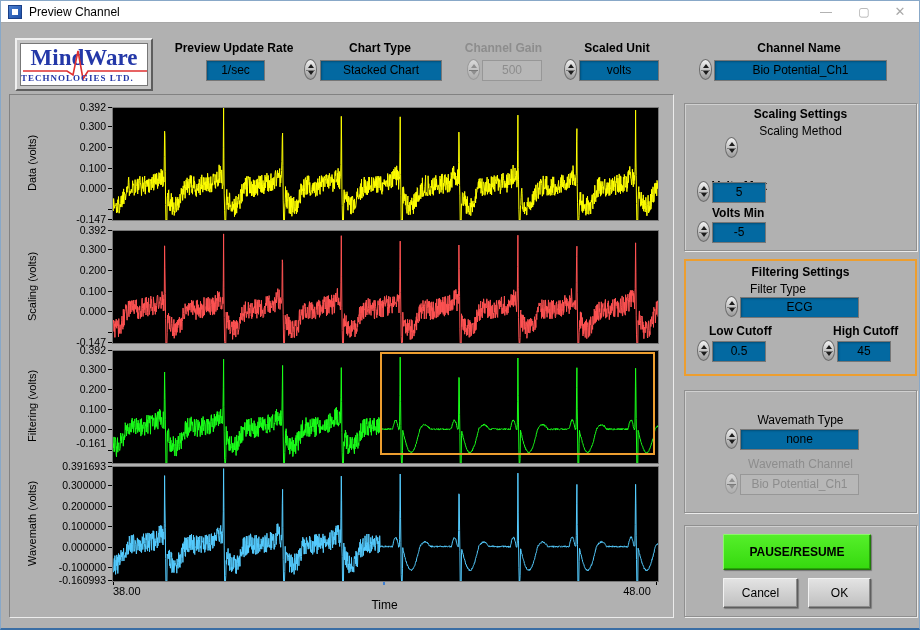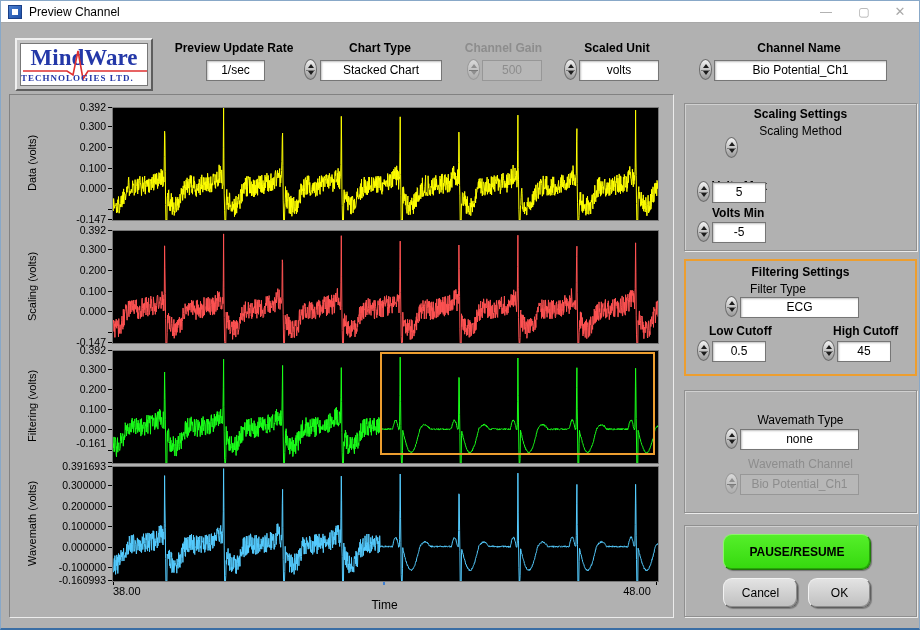--- a/index.html
+++ b/index.html
@@ -10,21 +10,21 @@
   #titlebar{position:absolute;left:0;top:0;width:100%;height:22px;background:#ffffff;border-bottom:1px solid #a8a8a8;box-sizing:border-box;}
   #appicon{position:absolute;left:7px;top:4px;width:14px;height:14px;background:linear-gradient(135deg,#4a7fd0,#1d4fa8);border:1px solid #1a3f87;box-sizing:border-box;}
   #appicon span{position:absolute;left:3px;top:3px;width:6px;height:6px;background:#fff;}
   #titletext{position:absolute;left:28px;top:4px;font-size:12px;color:#000;}
   .winctl{position:absolute;top:0;width:34px;height:22px;text-align:center;line-height:22px;font-size:12px;color:#a9a9a9;cursor:default;}
   #btn-min{right:76px;} #btn-max{right:38px;} #btn-close{right:2px;font-size:13px;}
   
   .lbl{position:absolute;font-size:12px;font-weight:bold;color:#000;text-align:center;}
   .lbl.left{text-align:left;}
   .lbl.dis{color:#8d8d8d;}
-  .vbox{position:absolute;height:19px;background:#ffffff;border:1px solid #767676;
+  .vbox{position:absolute;height:19px;background:#0369a1;border:1px solid #767676;
         box-shadow:inset 1px 1px 2px rgba(0,0,0,.25);text-align:center;font-size:12px;
         line-height:19px;color:#000;box-sizing:content-box;}
   .vbox.dis{background:#b7b7b7;color:#8d8d8d;box-shadow:none;border-color:#979797;}
   .spin{position:absolute;width:13px;height:21px;background:linear-gradient(#f2f2f2,#9a9a9a);
         border:1px solid #6d6d6d;border-radius:7px/11px;box-sizing:border-box;}
   .spin .mid{position:absolute;top:50%;left:1px;right:1px;height:1px;background:#7a7a7a;}
   .spin .up,.spin .dn{position:absolute;left:50%;transform:translateX(-50%);width:0;height:0;
         border-left:3px solid transparent;border-right:3px solid transparent;}
   .spin .up{top:4px;border-bottom:4px solid #1c1c1c;}
   .spin .dn{bottom:4px;border-top:4px solid #1c1c1c;}
@@ -50,21 +50,21 @@
   .ticklab{position:absolute;left:28px;width:68px;text-align:right;font-size:10.5px;height:12px;line-height:12px;color:#000;}
   .tickdash{position:absolute;left:98px;width:5px;height:1px;background:#000;}
   .plotbox{position:absolute;background:#000;border:1px solid #787878;}
   .selrect{position:absolute;border:2px solid #ed9e2f;box-sizing:border-box;background:transparent;}
   .xticklab{position:absolute;font-size:11px;color:#000;}
   .xdash{position:absolute;width:1px;height:4px;background:#000;}
   .xdash.blue{width:2px;height:5px;background:#3f7fd0;}
   #xlabel{position:absolute;left:102px;width:545px;text-align:center;top:503px;font-size:12px;color:#000;}
   
   .btn{position:absolute;background:linear-gradient(#e3e3e3,#bfbfbf);border:1px solid #5e5e5e;
-       border-top-color:#f2f2f2;border-left-color:#f2f2f2;border-radius:9px;
+       border-top-color:#f2f2f2;border-left-color:#f2f2f2;border-radius:1px;
        box-shadow:inset -1px -1px 0 #8c8c8c, 1px 1px 1px rgba(0,0,0,.3);
        font-size:12px;color:#000;text-align:center;box-sizing:border-box;cursor:default;}
   #pause-btn{background:linear-gradient(#55ef2a,#35d90e);border:1px solid #1f7a08;
        border-top-color:#8cf86a;border-left-color:#8cf86a;font-weight:bold;
        box-shadow:inset -1px -1px 0 #27a30a, 1px 1px 1px rgba(0,0,0,.35);}
 </style>
 </head>
 <body>
 
 <div id="window">

